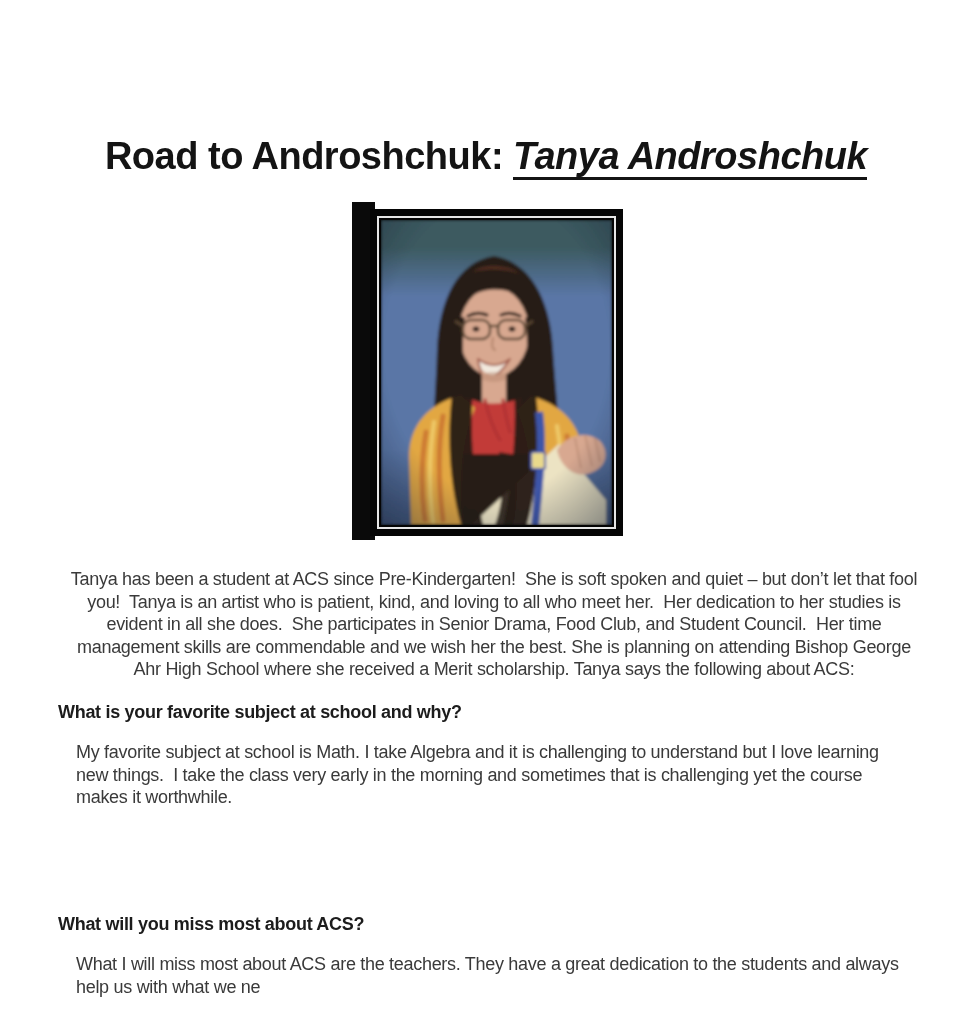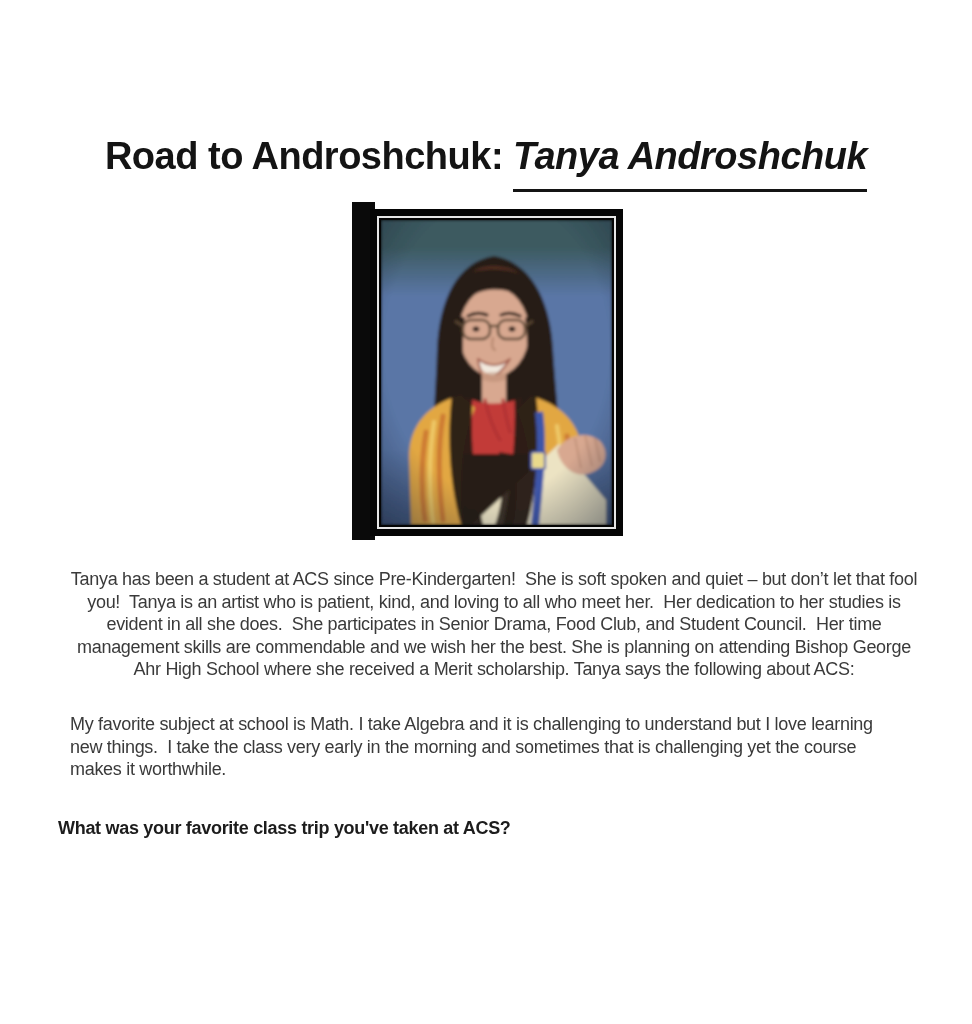--- a/index.html
+++ b/index.html
@@ -9,21 +9,21 @@
   }
   
   .title {
     position:absolute; top:129px; left:0; width:100%;
     text-align:center; font-size:38px; line-height:54px; font-weight:700;
     color:#141414; letter-spacing:-0.5px; margin:0;
   }
   .title .student-name {
     font-style:italic;
     border-bottom:3px solid #141414;
-    padding-bottom:12px;
+    padding-bottom:0px;
   }
   
   .photo-spine {
     position:absolute; left:352px; top:202px; width:23px; height:338px;
     background:#0a0a0a;
   }
   .photo-frame {
     position:absolute; left:370px; top:209px; width:253px; height:327px;
     background:#050505; padding:7px; box-sizing:border-box;
   }
@@ -37,21 +37,21 @@
     position:absolute; top:560px; left:58px; width:856px;
     text-align:center; font-size:18px; line-height:22.5px;
     letter-spacing:-0.3px; margin:8px; white-space:pre-wrap;
   }
   .qa { position:absolute; left:58px; width:860px; }
   .qa h2 {
     margin:0 0 2px 0; font-size:18px; line-height:22px;
     font-weight:700; color:#1c1c1c; letter-spacing:-0.3px;
   }
   .qa p {
-    margin:12px; font-size:18px; line-height:22.5px;
+    margin:18px; font-size:18px; line-height:22.5px;
     letter-spacing:-0.3px; white-space:pre-wrap;
   }
   .qa-1 { top:701px; }
   .qa-2 { top:817px; }
   .qa-3 { top:913px; }
 </style>
 </head>
 <body>
 
 <div class="page">
@@ -152,23 +152,25 @@
 
           <rect x="0" y="0" width="231" height="305" fill="url(#vigGrad)"></rect>
         </g>
       </svg>
     </div>
   </div>
 
   <p class="intro">Tanya has been a student at ACS since Pre-Kindergarten!  She is soft spoken and quiet – but don’t let that fool you!  Tanya is an artist who is patient, kind, and loving to all who meet her.  Her dedication to her studies is evident in all she does.  She participates in Senior Drama, Food Club, and Student Council.  Her time management skills are commendable and we wish her the best. She is planning on attending Bishop George Ahr High School where she received a Merit scholarship. Tanya says the following about ACS:</p>
 
   <section class="qa qa-1">
+    <h2>What is your favorite subject at school and why?</h2>
     <p>My favorite subject at school is Math. I take Algebra and it is challenging to understand but I love learning new things.  I take the class very early in the morning and sometimes that is challenging yet the course makes it worthwhile.</p>
   </section>
 
   <section class="qa qa-2">
-    <h2>What was your favorite class trip you've taken at ACS?</h2>
   </section>
 
   <section class="qa qa-3">
+    <h2>What will you miss most about ACS?</h2>
+    <p>What I will miss most about ACS are the teachers. They have a great dedication to the students and always help us with what we ne</p>
   </section>
 
 </div>
 
 </body></html>

